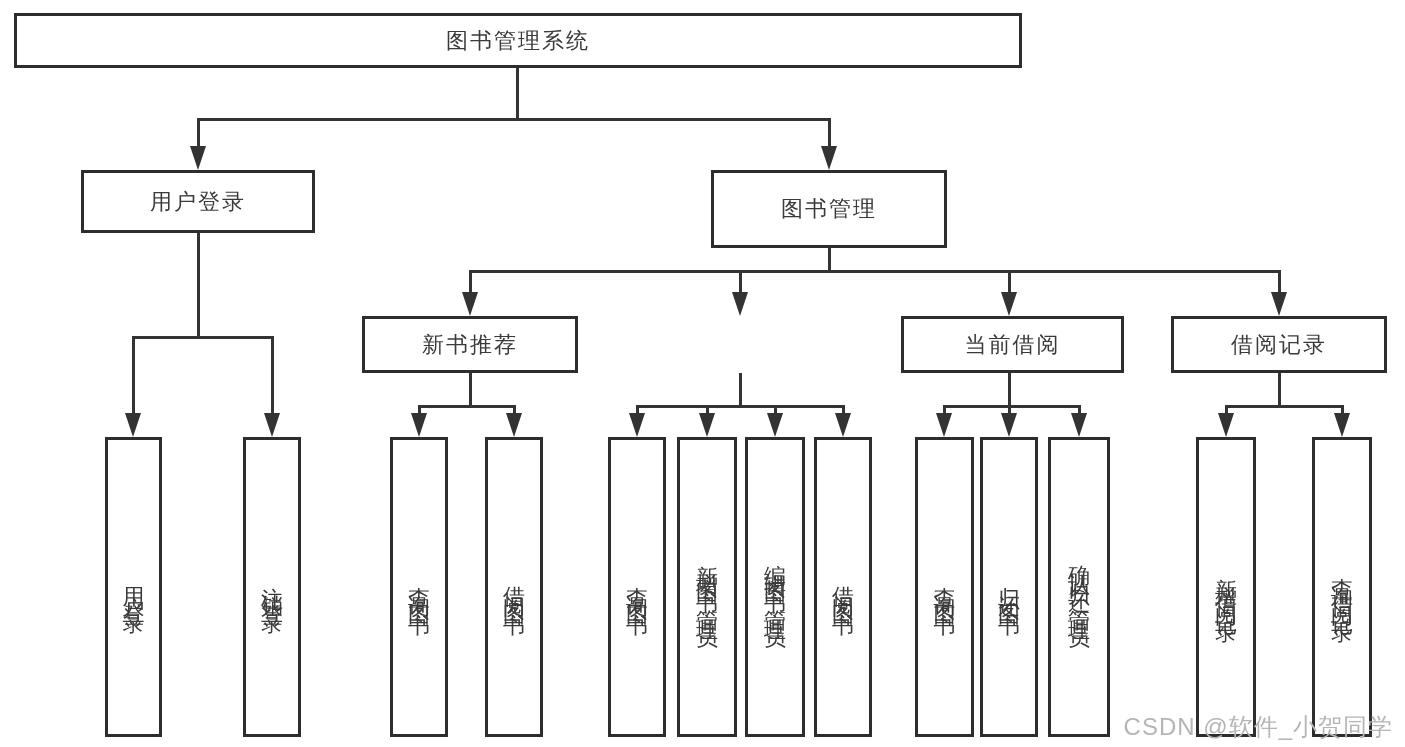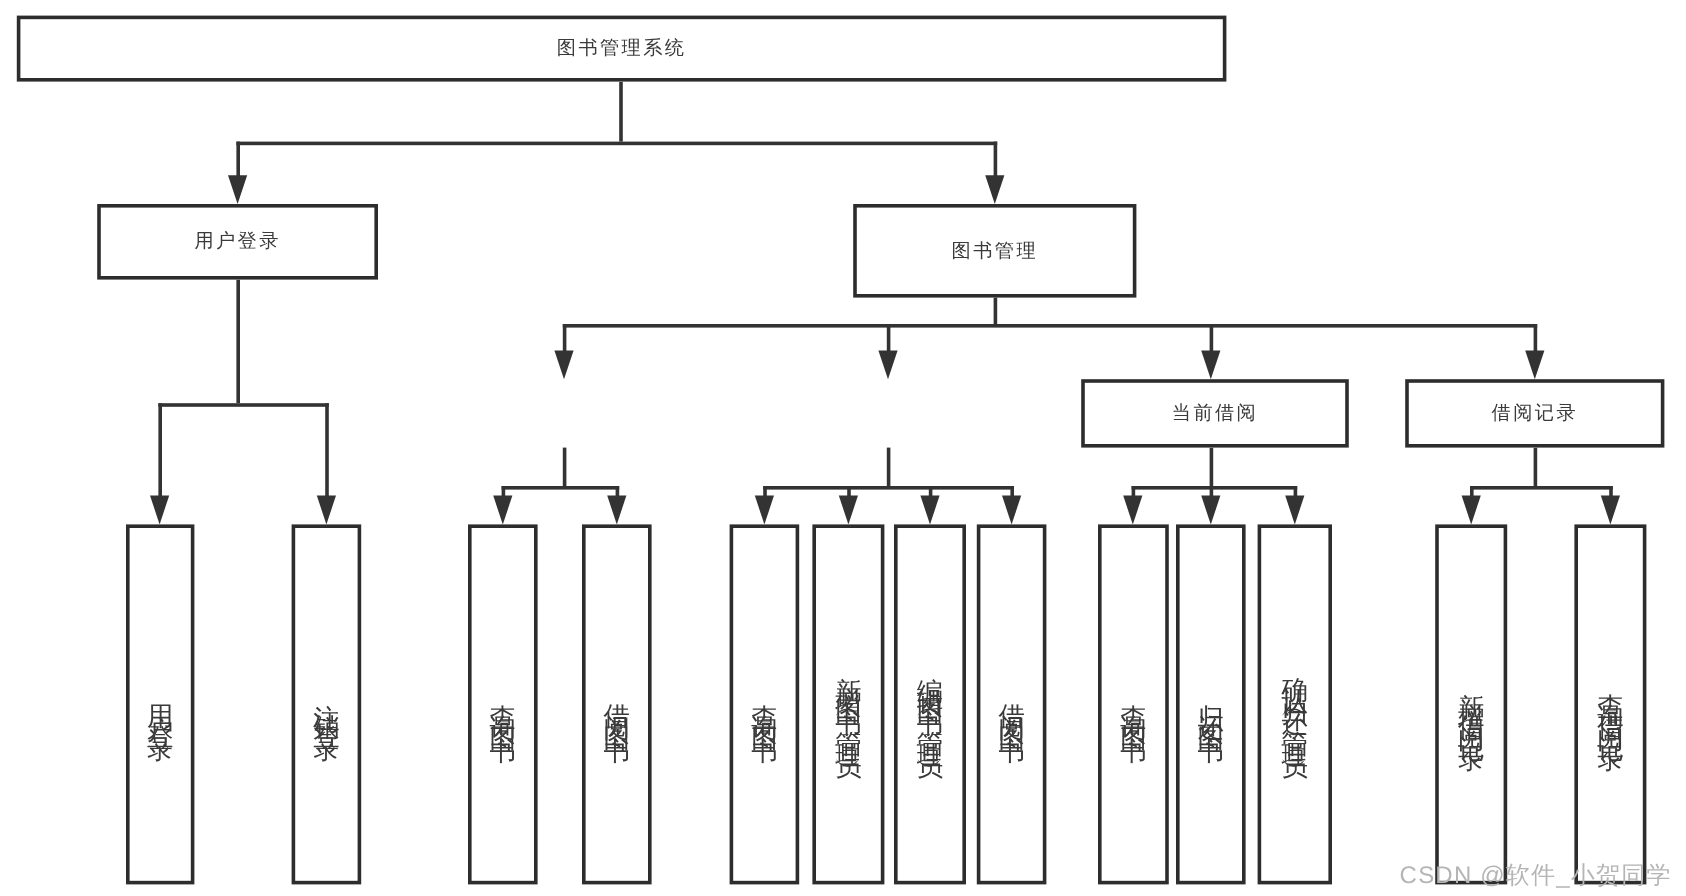--- a/index.html
+++ b/index.html
@@ -12,21 +12,21 @@
   }
   .box{
     position:absolute;
     box-sizing:border-box;
     border:3px solid #2d2d2d;
     background:#ffffff;
     display:flex;
     align-items:center;
     justify-content:center;
     color:#3a3a3a;
-    font-size:16px;
+    font-size:22px;
     letter-spacing:2px;
     z-index:2;
   }
   .leaf{
     writing-mode:vertical-rl;
     text-orientation:mixed;
     letter-spacing:9px;
     font-size:22px;
     line-height:1;
   }
@@ -43,21 +43,21 @@
     border-left:8px solid transparent;
     border-right:8px solid transparent;
     border-top:24px solid #333333;
     z-index:1;
   }
   .watermark{
     position:absolute;
     right:12px;
     bottom:4px;
     color:#b5b5b5;
-    font-size:20px;
+    font-size:24px;
     letter-spacing:1px;
     z-index:3;
   }
 </style>
 </head>
 <body>
 
 <div class="canvas">
 
   <div class="box" style="left:14px;top:13px;width:1008px;height:55px;">
@@ -89,20 +89,23 @@
   <div class="hline" style="left:469px;top:270px;width:812px;"></div>
   <div class="vline" style="left:469px;top:270px;height:24px;"></div>
   <div class="arrow" style="left:462px;top:292px;"></div>
   <div class="vline" style="left:739px;top:270px;height:24px;"></div>
   <div class="arrow" style="left:732px;top:292px;"></div>
   <div class="vline" style="left:1008px;top:270px;height:24px;"></div>
   <div class="arrow" style="left:1001px;top:292px;"></div>
   <div class="vline" style="left:1278px;top:270px;height:24px;"></div>
   <div class="arrow" style="left:1271px;top:292px;"></div>
 
+  <div class="box" style="left:362px;top:316px;width:216px;height:57px;">
+    <span>新书推荐</span>
+  </div>
   <div class="box" style="left:901px;top:316px;width:223px;height:57px;">
     <span>当前借阅</span>
   </div>
   <div class="box" style="left:1171px;top:316px;width:216px;height:57px;">
     <span>借阅记录</span>
   </div>
 
   <div class="vline" style="left:469px;top:373px;height:32px;"></div>
   <div class="hline" style="left:418px;top:405px;width:98px;"></div>
   <div class="vline" style="left:418px;top:405px;height:10px;"></div>

